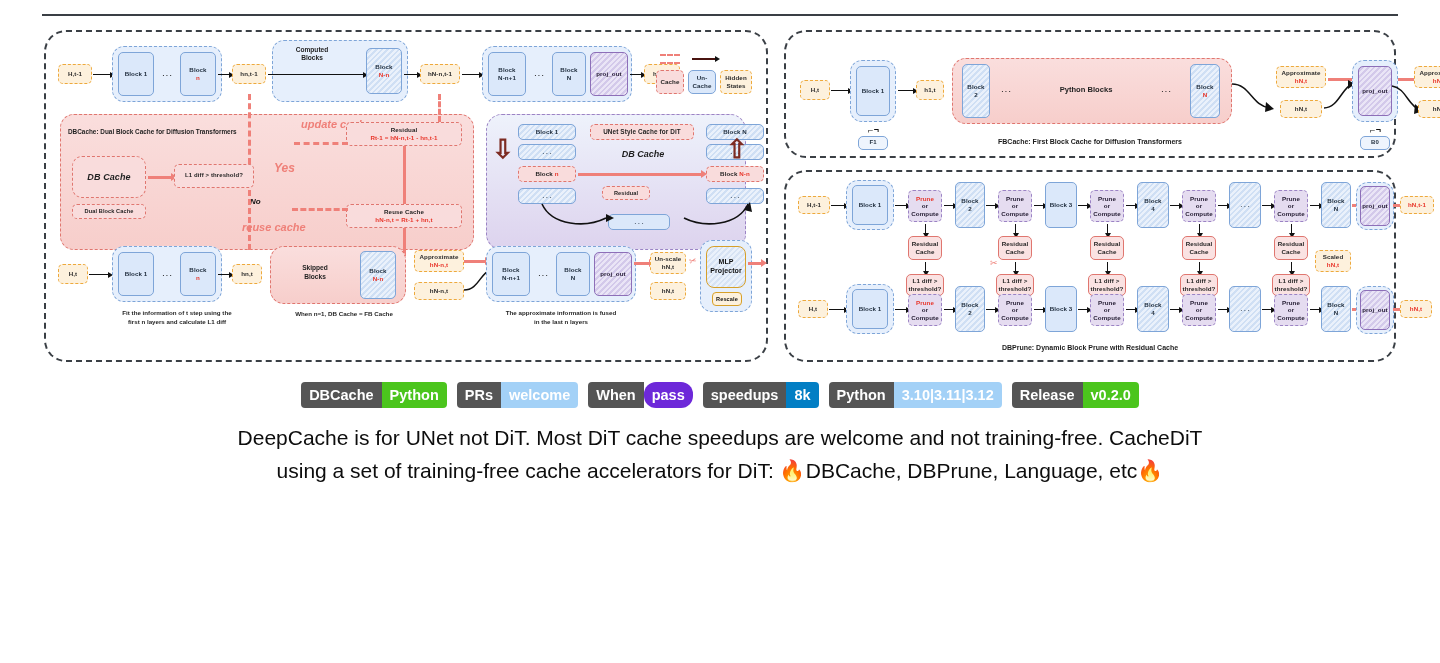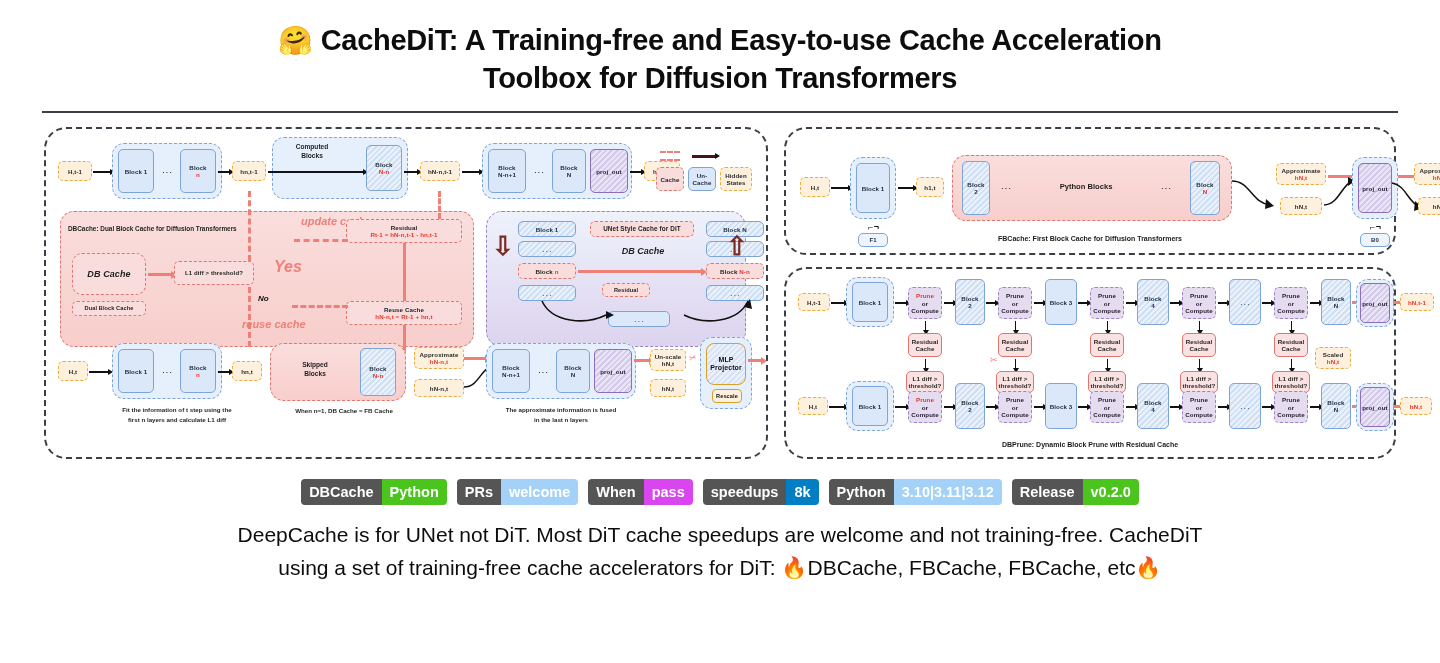--- a/index.html
+++ b/index.html
@@ -69,25 +69,20 @@
   .badge .v{display:flex;align-items:center;padding:0 8px;}
 
   
   .desc{text-align:center;font-size:21px;line-height:1.55;margin-top:14px;padding:0 80px;color:#0d0d0d;}
 </style>
 </head>
 <body>
 
 <div class="page">
 
-  <div class="title">
-    <span class="emoji">🤗</span>
-    <span>CacheDiT: A Training-free and Easy-to-use Cache Acceleration</span><br>
-    <span>Toolbox for Diffusion Transformers</span>
-  </div>
   <div class="hr"></div>
 
   <div class="figure">
 
     <div class="panel" id="panel-dbcache">
 
       <div class="nd hs" style="left:12px;top:32px;width:34px;height:20px;">H,t-1</div>
       <div class="arw" style="left:47px;top:42px;width:18px;"></div>
 
       <div class="grp" style="left:66px;top:14px;width:110px;height:56px;"></div>
@@ -140,22 +135,22 @@
 
       <div class="grpRed" style="left:14px;top:82px;width:414px;height:136px;"></div>
       <div class="lbl" style="left:22px;top:96px;width:260px;text-align:left;font-size:6.4px;">DBCache: Dual Block Cache for Diffusion Transformers</div>
 
       <div class="nd cache" style="left:26px;top:124px;width:74px;height:42px;border-radius:10px;font-size:9px;font-style:italic;">DB Cache</div>
       <div class="nd cache" style="left:26px;top:172px;width:74px;height:15px;font-size:5.6px;">Dual Block Cache</div>
       <div class="arw pink" style="left:102px;top:144px;width:24px;"></div>
       <div class="nd cache" style="left:128px;top:132px;width:80px;height:24px;font-size:6px;">L1 diff &gt; threshold?</div>
 
       <div class="script" style="left:255px;top:86px;">update cache</div>
-      <div class="script" style="left:228px;top:129px;font-size:16px;">Yes</div>
-      <div class="scriptk" style="left:212px;top:165px;">No</div>
+      <div class="script" style="left:228px;top:129px;font-size:12px;">Yes</div>
+      <div class="scriptk" style="left:204px;top:165px;">No</div>
       <div class="script" style="left:196px;top:189px;">reuse cache</div>
 
       <div class="nd cache" style="left:300px;top:90px;width:116px;height:24px;">
         <span>Residual</span>
         <span class="red">Rt-1 = hN-n,t-1 - hn,t-1</span>
       </div>
       <div class="nd cache" style="left:300px;top:172px;width:116px;height:24px;">
         <span>Reuse Cache</span>
         <span class="red">hN-n,t = Rt-1 + hn,t</span>
       </div>
@@ -539,33 +534,33 @@
       <div class="badge">
         <span class="k">DBCache</span>
         <span class="v" style="background: rgb(75, 197, 29);">Python</span>
       </div>
       <div class="badge">
         <span class="k">PRs</span>
         <span class="v" style="background: rgb(163, 209, 247);">welcome</span>
       </div>
       <div class="badge">
         <span class="k">When</span>
-        <span class="v" style="background: #d946ef;">pass</span>
+        <span class="v" style="background: #6d28d9; border-radius: 12px;">pass</span>
       </div>
       <div class="badge">
         <span class="k">speedups</span>
         <span class="v" style="background: rgb(2, 126, 196);">8k</span>
       </div>
       <div class="badge">
         <span class="k">Python</span>
         <span class="v" style="background: rgb(163, 209, 247);">3.10|3.11|3.12</span>
       </div>
       <div class="badge">
         <span class="k">Release</span>
         <span class="v" style="background: rgb(75, 197, 29);">v0.2.0</span>
       </div>
     </div>
 
   <div class="desc">
     <span>DeepCache is for UNet not DiT. Most DiT cache speedups are welcome and not training-free. CacheDiT</span><br>
-    <span>using a set of training-free cache accelerators for DiT: </span><span>🔥</span><span>DBCache, FBCache, FBCache, etc</span><span>🔥</span>
+    <span>using a set of training-free cache accelerators for DiT: </span><span>🔥</span><span>DBCache, DBPrune, Language, etc</span><span>🔥</span>
   </div>
 </div>
 
 </body></html>

